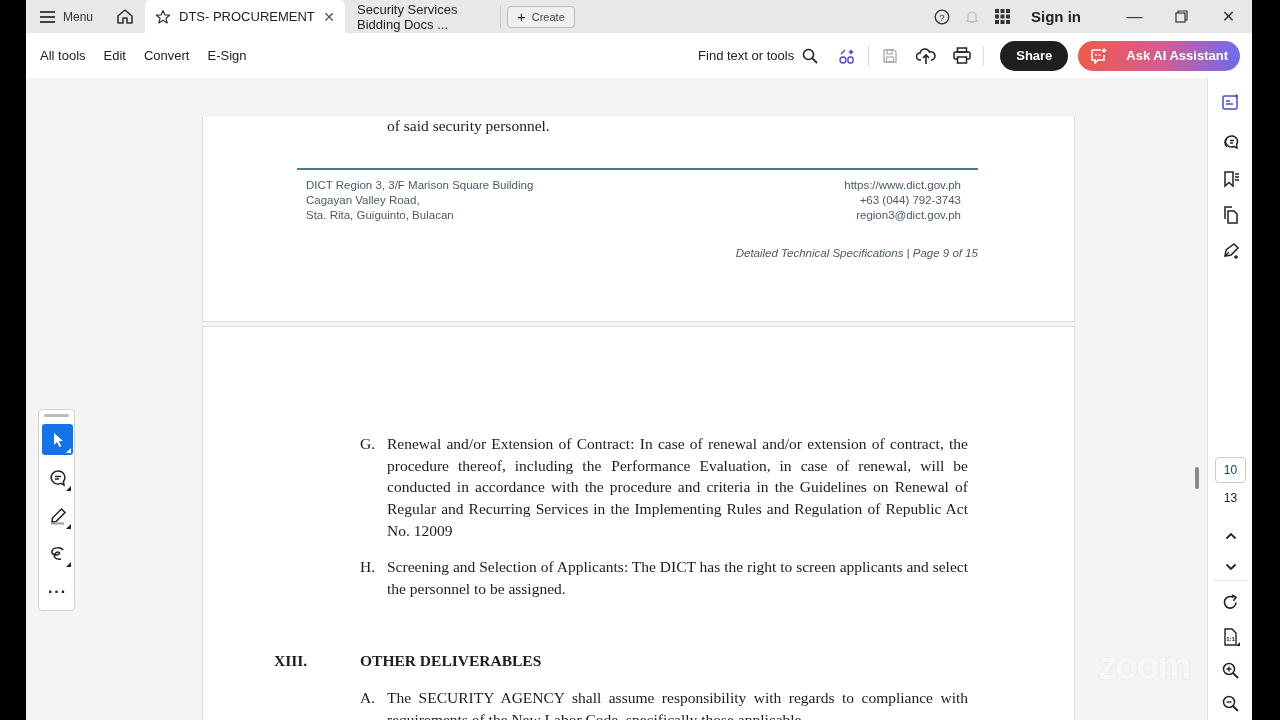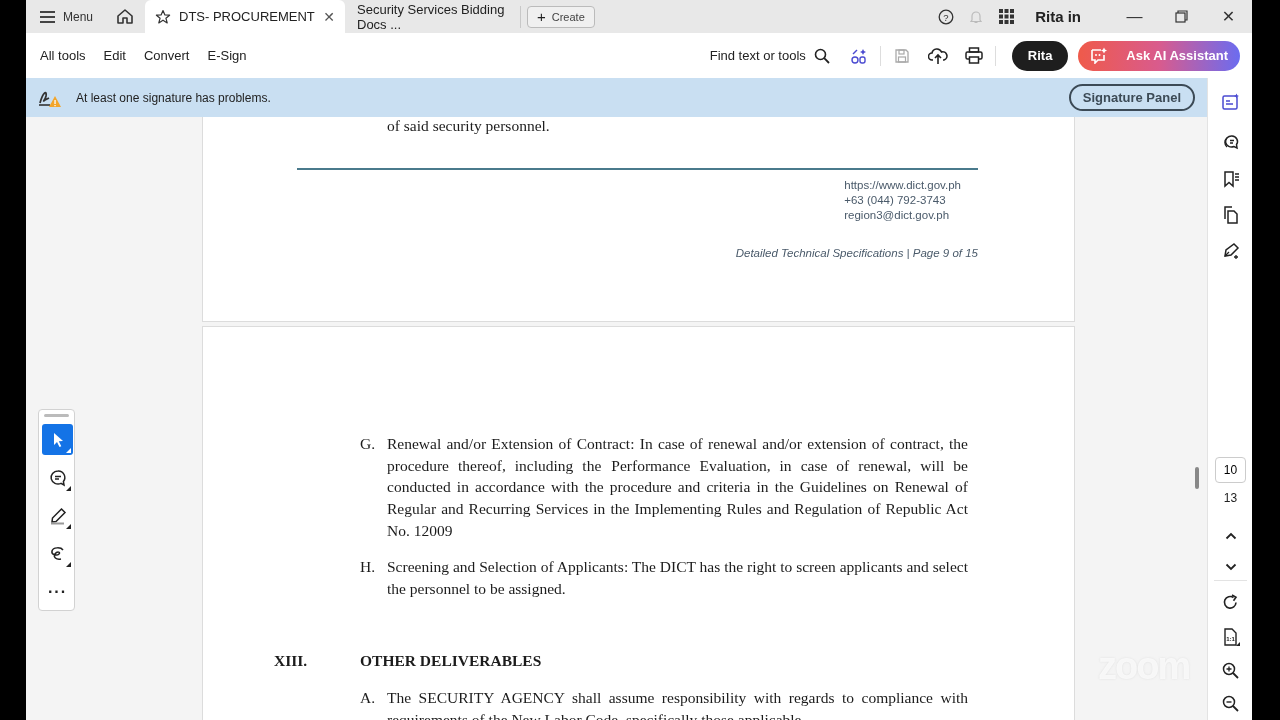--- a/index.html
+++ b/index.html
@@ -14,21 +14,21 @@
 
     
     .tabbar { position: absolute; left: 0; top: 0; width: 1226px; height: 33px; background: #e8e8e8; display: flex; align-items: center; }
     .menu-btn { display: flex; align-items: center; gap: 8px; padding-left: 14px; width: 82px; font-size: 12px; color: #333; }
     .menu-btn .bars { width: 15px; height: 12px; position: relative; }
     .menu-btn .bars i { position: absolute; left: 0; width: 15px; height: 2px; background: #444; }
     .home-btn { width: 30px; height: 30px; display: flex; align-items: center; justify-content: center; margin-left: 2px; }
     .tab { height: 33px; display: flex; align-items: center; font-size: 13px; color: #222; }
     .tab.active { background: #fff; border-radius: 6px 6px 0 0; width: 200px; padding: 0 10px; margin-left: 5px; gap: 8px; }
     .tab.active .tab-label { flex: 1; white-space: nowrap; overflow: hidden; }
-    .tab.inactive { width: 176px; padding-left: 12px; border-right: 1px solid #c8c8c8; height: 22px; }
+    .tab.inactive { width: 156px; padding-left: 12px; border-right: 1px solid #c8c8c8; height: 22px; }
     .tab-close { font-size: 14px; color: #555; }
     .create-btn { margin-left: 6px; height: 22px; padding: 0 9px; border: 1px solid #bbb; border-radius: 4px; font-size: 11px; color: #444; display: flex; align-items: center; gap: 6px; background: #f0f0f0; }
     .create-btn .plus { font-size: 15px; color: #222; }
     .tabbar-right { margin-left: auto; display: flex; align-items: center; height: 33px; }
     .icon-btn { width: 30px; height: 30px; display: flex; align-items: center; justify-content: center; }
     .sign-in { font-size: 15px; font-weight: bold; color: #222; margin: 0 30px 0 14px; }
     .win-btn { width: 47px; height: 33px; display: flex; align-items: center; justify-content: center; color: #333; font-size: 16px; }
 
     
     .toolbar { position: absolute; left: 0; top: 33px; width: 1226px; height: 45px; background: #fff; display: flex; align-items: center; }
@@ -50,21 +50,21 @@
     .viewer { position: absolute; left: 0; top: 117px; width: 1181px; height: 603px; background: #f4f4f4; overflow: hidden; }
     .page { position: absolute; left: 176px; width: 873px; background: #fff; border: 1px solid #dcdcdc; padding-left: 34px; }
     .page1 { top: -20px; height: 225px; }
     .page2 { top: 209px; height: 420px; }
     .doc-text { font-family: "Liberation Serif", serif; font-size: 15.5px; color: #1c1c1c; }
     .page-scroll { position: absolute; left: 1169px; top: 350px; width: 4px; height: 22px; background: #888; border-radius: 2px; }
 
     .p1-line { position: absolute; left: 184px; top: 19px; }
     .footer-rule { position: absolute; left: 94px; top: 70px; width: 681px; height: 2px; background: #4a7a8c; }
     .footer-addr { position: absolute; left: 103px; top: 80px; font-size: 11.5px; line-height: 15px; color: #4a5a6a; }
-    .footer-contact { position: absolute; right: 113px; top: 80px; font-size: 11.5px; line-height: 15px; color: #4a5a6a; }
+    .footer-contact { position: absolute; right: 113px; top: 80px; font-size: 11.5px; line-height: 15px; color: #4a5a6a; text-align: right; }
     .footer-page { position: absolute; right: 96px; top: 149px; font-size: 11.5px; font-style: italic; color: #4a5a6a; }
 
     .item { position: absolute; left: 157px; width: 608px; line-height: 21.7px; }
     .item .letter { position: absolute; left: 0; top: 0; }
     .item .body { margin-left: 27px; text-align: justify; text-align-last: left; }
     .itemG { top: 106px; }
     .itemH { top: 229px; }
     .itemA { top: 360px; }
     .sec-num { position: absolute; left: 71px; top: 325px; font-weight: bold; }
     .sec-title { position: absolute; left: 157px; top: 325px; font-weight: bold; }
@@ -76,21 +76,21 @@
     .quick-tools { position: absolute; left: 12px; top: 292px; width: 37px; height: 202px; background: #fff; border: 1px solid #d2d2d2; border-radius: 4px; }
     .qt-grip { position: absolute; left: 5px; top: 4px; width: 25px; height: 3px; background: #bbb; border-radius: 2px; }
     .qt-btn { position: absolute; left: 3px; width: 31px; height: 31px; display: flex; align-items: center; justify-content: center; border-radius: 3px; }
     .qt-btn.active { background: #1473e6; }
     .qt-tri { position: absolute; right: 2px; bottom: 2px; width: 0; height: 0; border-left: 5px solid transparent; border-bottom: 5px solid #222; }
     .qt-btn.active .qt-tri { border-bottom-color: #fff; }
 
     
     .right-rail { position: absolute; left: 1181px; top: 78px; width: 45px; height: 642px; background: #fff; border-left: 1px solid #e3e3e3; }
     .rail-btn { position: absolute; left: 6px; width: 33px; height: 33px; display: flex; align-items: center; justify-content: center; }
-    .page-num-box { position: absolute; left: 7px; top: 379px; width: 31px; height: 26px; border: 1px solid #ccc; border-radius: 4px; font-size: 12px; color: #000000; display: flex; align-items: center; justify-content: center; }
+    .page-num-box { position: absolute; left: 7px; top: 379px; width: 31px; height: 26px; border: 1px solid #ccc; border-radius: 4px; font-size: 12px; color: #0c4a6e; display: flex; align-items: center; justify-content: center; }
     .page-total { position: absolute; left: 7px; top: 413px; width: 31px; text-align: center; font-size: 12px; color: #222; }
     .rail-sep { position: absolute; left: 6px; top: 502px; width: 33px; height: 1px; background: #e3e3e3; }
   </style>
 </head>
 <body>
 
 <div class="black-left"></div>
 <div class="black-right"></div>
 
 <div class="app">
@@ -143,21 +143,21 @@
               <rect x="11" y="0" width="4" height="4"></rect>
               <rect x="0" y="5.5" width="4" height="4"></rect>
               <rect x="5.5" y="5.5" width="4" height="4"></rect>
               <rect x="11" y="5.5" width="4" height="4"></rect>
               <rect x="0" y="11" width="4" height="4"></rect>
               <rect x="5.5" y="11" width="4" height="4"></rect>
               <rect x="11" y="11" width="4" height="4"></rect>
             </g>
           </svg>
       </div>
-      <span class="sign-in">Rita in</span>
+      <span class="sign-in">Sign in</span>
       <div class="win-btn">
           <span>—</span>
         </div>
       <div class="win-btn">
         <svg width="13" height="13" viewBox="0 0 13 13">
             <rect x="1" y="3" width="9" height="9" fill="none" stroke="#333" stroke-width="1.2"></rect>
             <path d="M3 3 V1 H12 V10 H10" fill="none" stroke="#333" stroke-width="1.2"></path>
           </svg>
       </div>
       <div class="win-btn">
@@ -205,55 +205,45 @@
       </div>
       <div class="icon-btn" style="margin-left:6px">
         <svg width="18" height="17" viewBox="0 0 18 17">
             <rect x="4.5" y="1" width="9" height="4" fill="none" stroke="#222" stroke-width="1.5"></rect>
             <rect x="1" y="5" width="16" height="7" rx="1.5" fill="none" stroke="#222" stroke-width="1.5"></rect>
             <rect x="4.5" y="10" width="9" height="6" fill="#fff" stroke="#222" stroke-width="1.5"></rect>
           </svg>
       </div>
       <div class="sep"></div>
       <div class="share-btn">
-        <span>Rita</span>
+        <span>Share</span>
       </div>
       <div class="ai-btn">
         <svg width="18" height="17" viewBox="0 0 18 17">
             <path d="M2 3 H11 M2 3 V13 H5 V16 L8 13 H14 V8" fill="none" stroke="#fff" stroke-width="1.6"></path>
             <path d="M14 0.5 l1 2 l2 1 l-2 1 l-1 2 l-1 -2 l-2 -1 l2 -1 Z" fill="#fff"></path>
             <circle cx="6" cy="8" r="1" fill="#fff"></circle>
             <circle cx="9.5" cy="8" r="1" fill="#fff"></circle>
           </svg>
         <span>Ask AI Assistant</span>
       </div>
     </div>
   </div>
 
-  <div class="banner">
-    <div class="banner-icon">
-      <svg width="26" height="20" viewBox="0 0 26 20">
-          <path d="M2 15 C5 4 9 2 8 8 C7 13 4 14 7 12 L11 10" fill="none" stroke="#333" stroke-width="1.8"></path>
-          <path d="M1 17 H12" stroke="#333" stroke-width="1.6"></path>
-          <path d="M17 8 L23 19 H11 Z" fill="#f2a52b"></path>
-          <rect x="16.4" y="12" width="1.3" height="4" fill="#fff"></rect>
-          <rect x="16.4" y="17" width="1.3" height="1.2" fill="#fff"></rect>
-        </svg>
-    </div>
-    <span class="banner-text">At least one signature has problems.</span>
-    <div class="sig-panel-btn">
-      <span>Signature Panel</span>
-    </div>
-  </div>
 
   <div class="viewer">
 
     <div class="page page1">
       <div class="p1-line doc-text">of said security personnel.</div>
       <div class="footer-rule"></div>
+      <div class="footer-addr">
+        <div>DICT Region 3, 3/F Marison Square Building</div>
+        <div>Cagayan Valley Road,</div>
+        <div>Sta. Rita, Guiguinto, Bulacan</div>
+      </div>
       <div class="footer-contact">
         <div>https://www.dict.gov.ph</div>
         <div>+63 (044) 792-3743</div>
         <div>region3@dict.gov.ph</div>
       </div>
       <div class="footer-page">Detailed Technical Specifications | Page 9 of 15</div>
     </div>
 
     <div class="page page2">
       <div class="item itemG doc-text">

